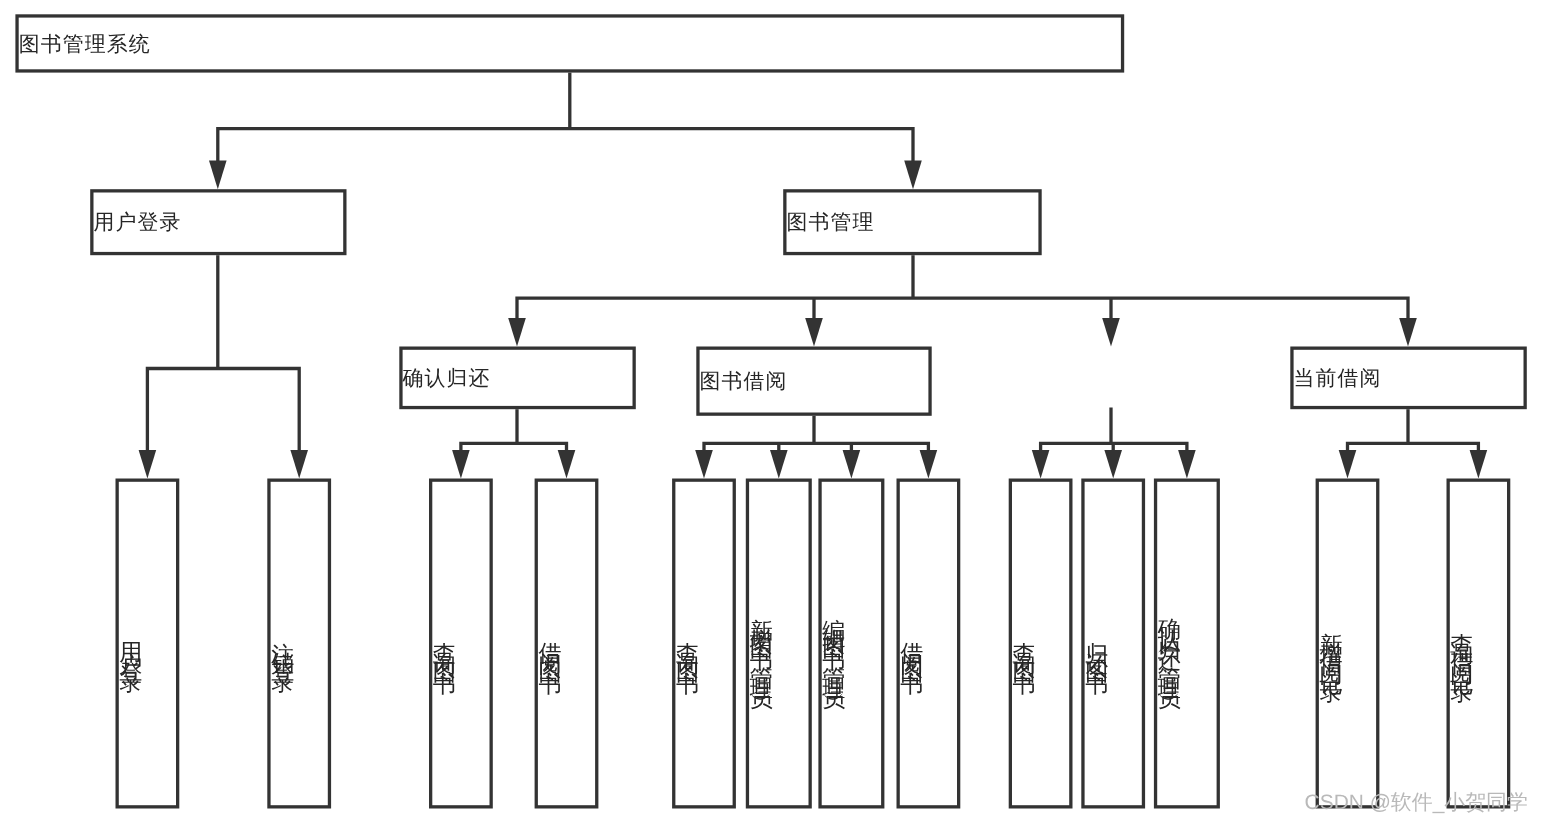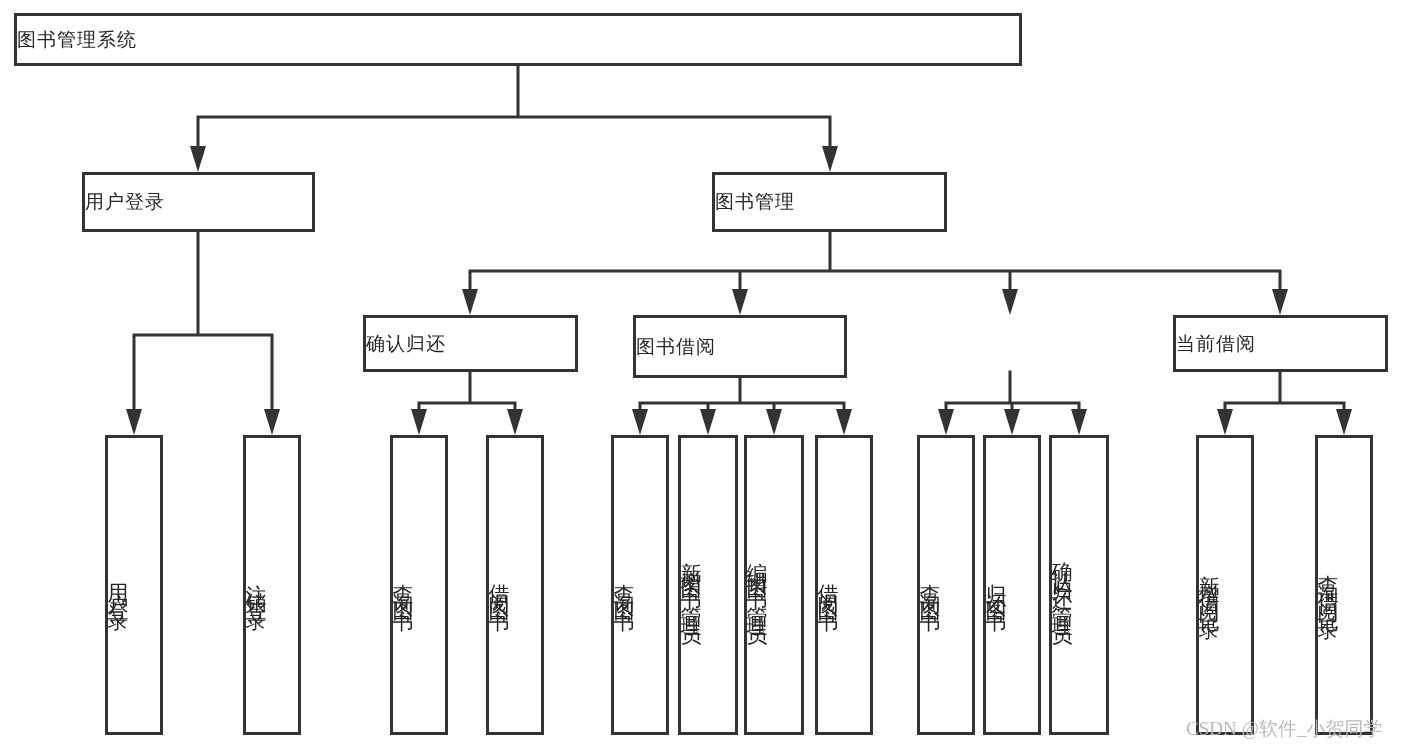--- a/index.html
+++ b/index.html
@@ -52,21 +52,20 @@
     line-height: 1;
   }
   #watermark {
     position: absolute;
     left: 1186px;
     top: 716px;
     font-size: 19px;
     color: var(--watermark);
     white-space: nowrap;
     z-index: 5;
-    font-family: Liberation Serif, serif;
   }
 </style>
 </head>
 <body>
 
 <div id="canvas">
 
   <svg id="connector-svg" viewBox="0 0 1405 747" xmlns="http://www.w3.org/2000/svg">
     <g>
       <path d="M518 66 V117 M198 117 H830 M198 117 V152 M830 117 V152"></path>

